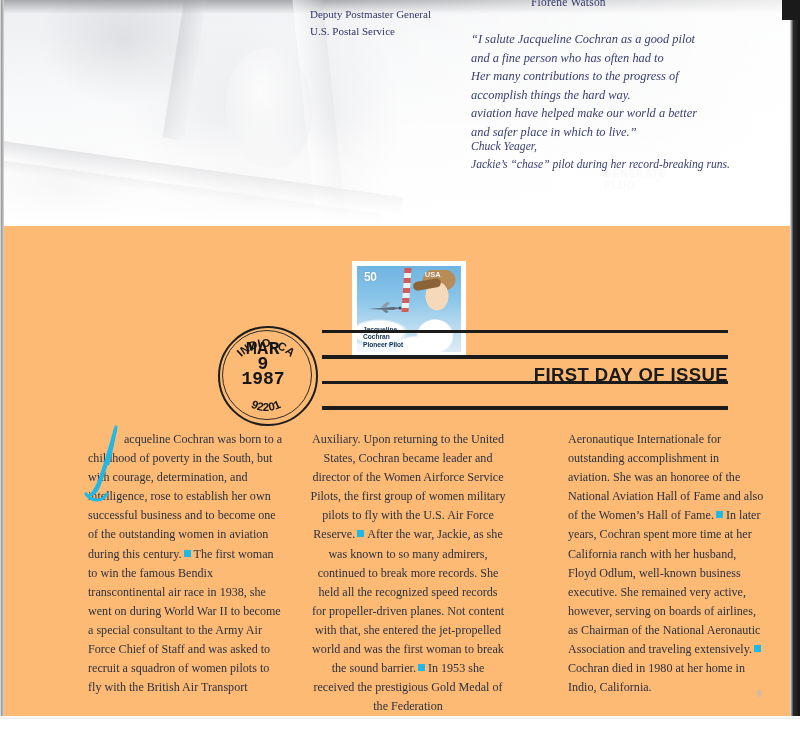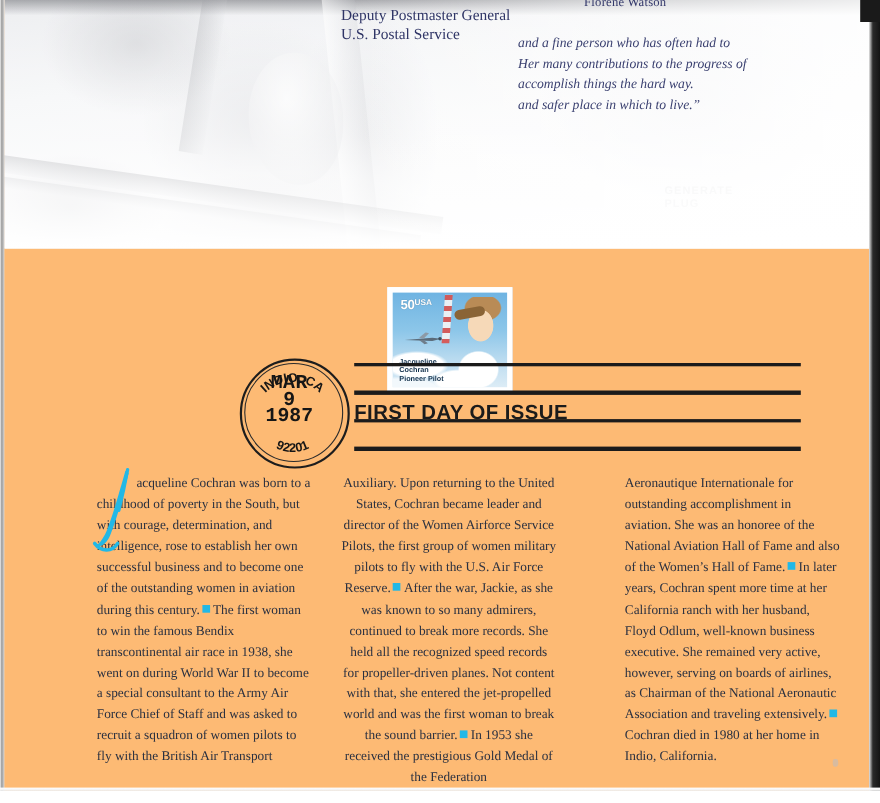--- a/index.html
+++ b/index.html
@@ -49,21 +49,21 @@
     background:linear-gradient(180deg,rgba(255,255,255,.18) 0%,rgba(255,255,255,.42) 55%,rgba(255,255,255,.88) 94%,#ffffff 100%);}
   .photo-fade-r{position:absolute;inset:0;
     background:linear-gradient(90deg,rgba(255,255,255,0) 40%,rgba(255,255,255,.55) 72%,rgba(255,255,255,.80) 100%);}
 
   .faint-mark{position:absolute;color:#9a9ca4;opacity:.45;
     font-family:"Liberation Sans",sans-serif;font-weight:bold;letter-spacing:1px;}
 
   
   .hdr-name{position:absolute;left:527px;top:-4px;font-size:11.5px;color:#33386b;
     font-family:"Liberation Serif",serif;letter-spacing:.2px;}
-  .hdr-sig{position:absolute;left:306px;top:6px;font-size:14px;color:#2f3566;
+  .hdr-sig{position:absolute;left:306px;top:6px;font-size:11px;color:#2f3566;
     line-height:17px;font-family:"Liberation Serif",serif;}
 
   .quote{position:absolute;left:467px;top:30px;width:300px;
     font-style:italic;font-size:12.4px;line-height:18.6px;color:#3a4070;}
   .quote-attr{position:absolute;left:467px;top:138px;width:320px;
     font-style:italic;font-size:11.6px;line-height:17.5px;color:#3a4070;}
   .quote-attr .nm{display:block;}
 
   
   .stamp{position:absolute;left:352px;top:261px;width:114px;height:96px;
@@ -84,39 +84,39 @@
   .stamp-face{position:absolute;right:-2px;top:4px;width:56px;height:84px;
     background:
       radial-gradient(ellipse 16px 20px at 30px 26px,#f6d9b8 70%,rgba(246,217,184,0) 74%),
       radial-gradient(ellipse 22px 16px at 32px 10px,#b98b56 72%,rgba(185,139,86,0) 78%),
       radial-gradient(ellipse 24px 22px at 28px 66px,#ffffff 72%,rgba(255,255,255,0) 78%);}
   .stamp-goggle{position:absolute;right:22px;top:10px;width:28px;height:9px;
     border-radius:5px;background:#8a6436;transform:rotate(-10deg);}
   .stamp-denom{position:absolute;left:7px;top:4px;font-family:"Liberation Sans",sans-serif;
     font-weight:bold;font-size:12px;color:#ffffff;letter-spacing:-.3px;
     text-shadow:0 0 1px rgba(0,0,0,.35);}
-  .stamp-denom .usa{font-size:7.5px;vertical-align:top;letter-spacing:0;}
+  .stamp-denom .usa{font-size:7.5px;vertical-align:top;letter-spacing:0;margin-left:48px;}
   .stamp-caption{position:absolute;left:6px;bottom:4px;font-family:"Liberation Sans",sans-serif;
     font-size:6.6px;line-height:7.4px;color:#14324d;font-weight:bold;}
 
   
   .cancel{position:absolute;left:215px;top:324px;width:520px;height:104px;}
   .pm-circle{position:absolute;left:3px;top:2px;width:96px;height:96px;border-radius:50%;
     border:2.2px solid #1d1d1d;background:transparent;}
   .pm-ring{position:absolute;left:7px;top:6px;width:88px;height:88px;border-radius:50%;
     border:1px solid #2b2b2b;}
   .pm-city{position:absolute;left:3px;top:2px;width:96px;height:96px;}
   .pm-lines{position:absolute;left:0;top:18px;width:96px;text-align:center;
     font-family:"Liberation Sans",sans-serif;font-weight:bold;color:#161616;}
   .pm-lines div{line-height:15px;font-size:18px;font-family:Liberation Mono, monospace;}
   .pm-mar{font-size:13.5px;letter-spacing:.5px;}
   .bars{position:absolute;left:107px;top:6px;width:406px;}
   .bar{height:3.4px;background:#1b1b1b;margin-bottom:0;}
   .bar-gap{height:22px;}
-  .fdoi{position:absolute;left:107px;top:40px;width:406px;text-align:left;
+  .fdoi{position:absolute;left:107px;top:40px;width:406px;text-align:right;
     font-family:"Liberation Sans",sans-serif;font-weight:bold;font-size:18.5px;
     color:#1b1b1b;letter-spacing:.4px;}
 
   
   .article{position:absolute;left:88px;top:430px;width:646px;height:250px;}
   .col{position:absolute;top:0;width:196px;font-size:12.1px;line-height:19.1px;
     color:#2b3140;text-align:left;}
   .col1{left:0;}
   .col2{left:222px;text-align:center;}
   .col3{left:444px;margin-left:36px;}
@@ -147,26 +147,32 @@
     </div>
 
     <div class="hdr-name">Florene Watson</div>
 
     <div class="hdr-sig">
       <div>Deputy Postmaster General</div>
       <div>U.S. Postal Service</div>
     </div>
 
     <div class="quote">
+      <div>“I salute Jacqueline Cochran as a good pilot</div>
       <div>and a fine person who has often had to</div>
       <div>Her many contributions to the progress of</div>
       <div>accomplish things the hard way.</div>
+      <div>aviation have helped make our world a better</div>
       <div>and safer place in which to live.”</div>
     </div>
 
+    <div class="quote-attr">
+      <span class="nm">Chuck Yeager,</span>
+      <span>Jackie’s “chase” pilot during her record-breaking runs.</span>
+    </div>
   </div>
 
   <div class="stamp">
     <svg width="114" height="96" viewBox="0 0 114 96" style="position:absolute;left:0;top:0;">
       <rect x="0" y="0" width="114" height="96" fill="#ffffff"></rect>
       <g fill="#ffffff">
         <circle cx="4" cy="3" r="2.2"></circle>
           <circle cx="12" cy="3" r="2.2"></circle>
           <circle cx="20" cy="3" r="2.2"></circle>
         <circle cx="28" cy="3" r="2.2"></circle>

